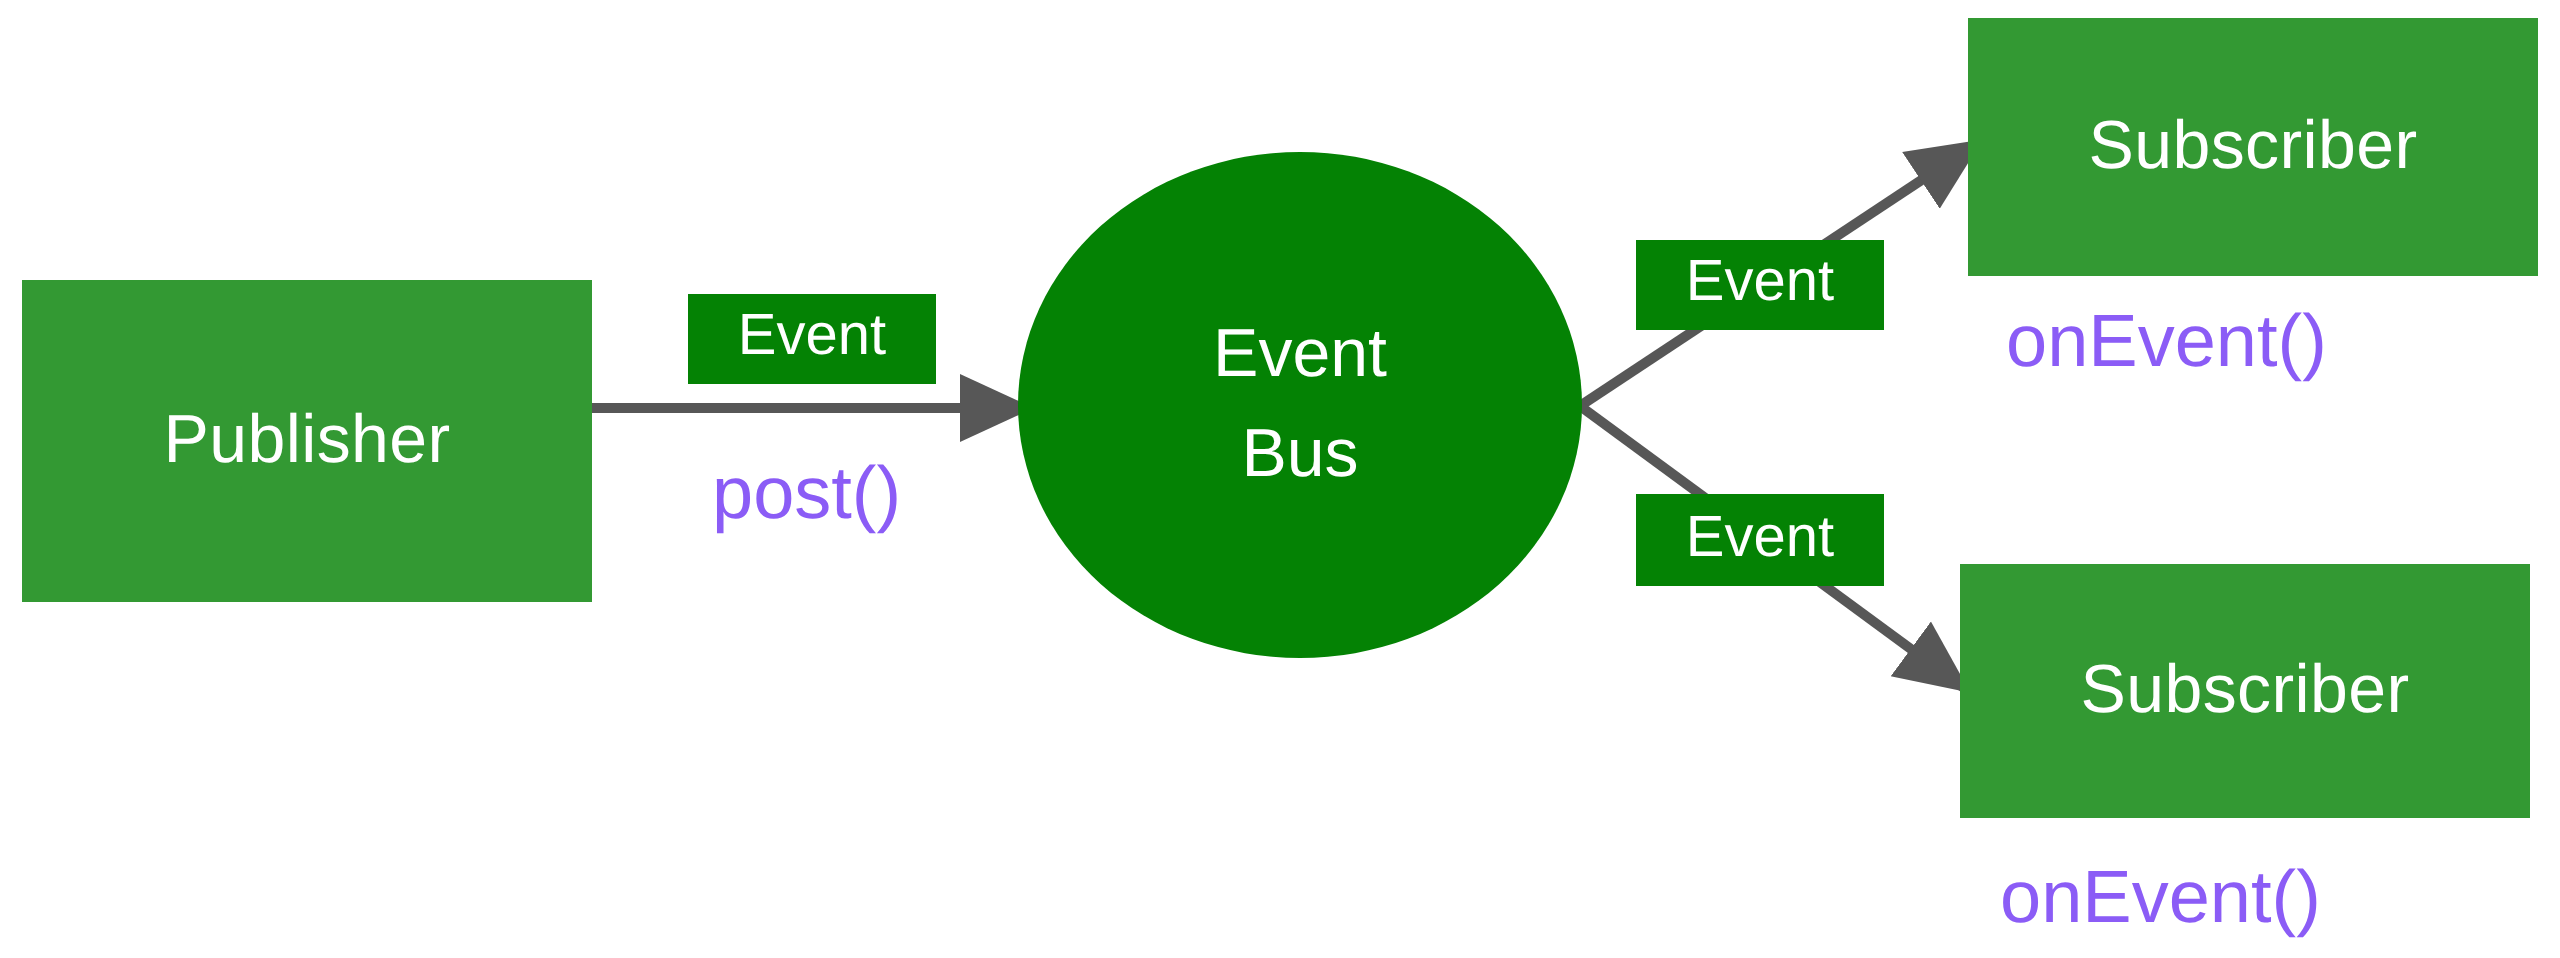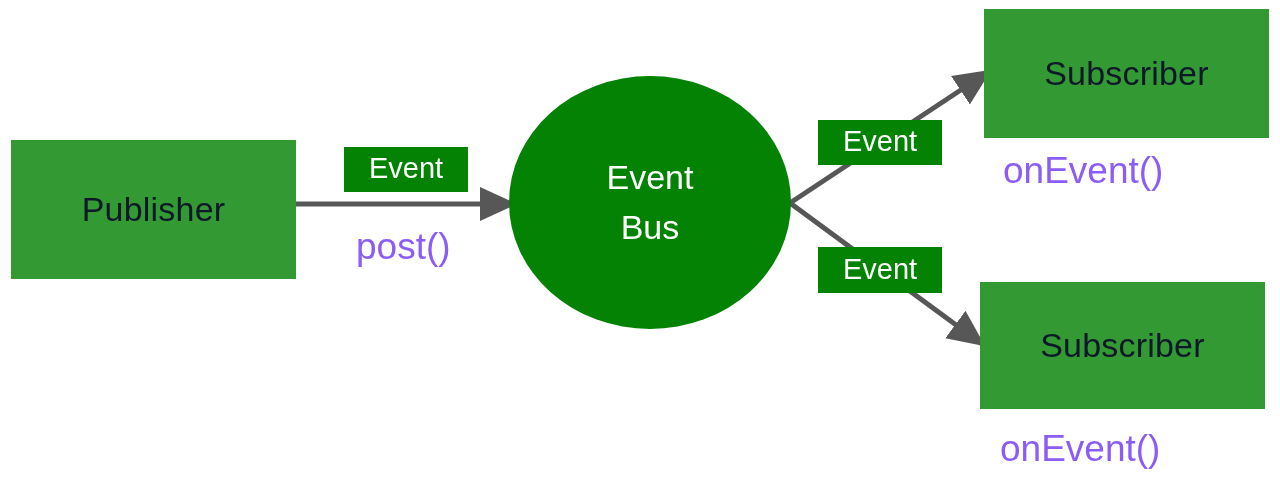--- a/index.html
+++ b/index.html
@@ -27,21 +27,21 @@
     font-family: "Liberation Sans", sans-serif;
   }
   .rect-node {
     background: #339933;
   }
   .rect-node .node-label {
     font-size: 34px;
     font-weight: 400;
     line-height: 1.15;
     letter-spacing: 0.2px;
-    color: #0f172a;
+    color: #ffffff;
     text-align: center;
   }
   .circle-node {
     background: #048204;
     border-radius: 50%;
   }
   .circle-node .node-label {
     font-size: 34px;
     font-weight: 400;
     line-height: 1.45;
@@ -92,21 +92,21 @@
       </marker>
     </defs>
 
     <line x1="296" y1="204" x2="513" y2="204" stroke="#575757" stroke-width="5" marker-end="url(#arrowhead)"></line>
 
     <line x1="790" y1="203" x2="988" y2="72" stroke="#575757" stroke-width="5" marker-end="url(#arrowhead)"></line>
 
     <line x1="790" y1="203" x2="982" y2="344" stroke="#575757" stroke-width="5" marker-end="url(#arrowhead)"></line>
   </svg>
 
-  <div class="node rect-node" style="left:11px; top:140px; width:285px; height:139px;">
+  <div class="node rect-node" style="left:11px; top:140px; width:285px; height:161px;">
     <span class="node-label">Publisher</span>
   </div>
 
   <div class="node circle-node" style="left:509px; top:76px; width:282px; height:253px;">
     <span class="node-label">
       <span>Event</span><br>
       <span>Bus</span>
     </span>
   </div>
 

